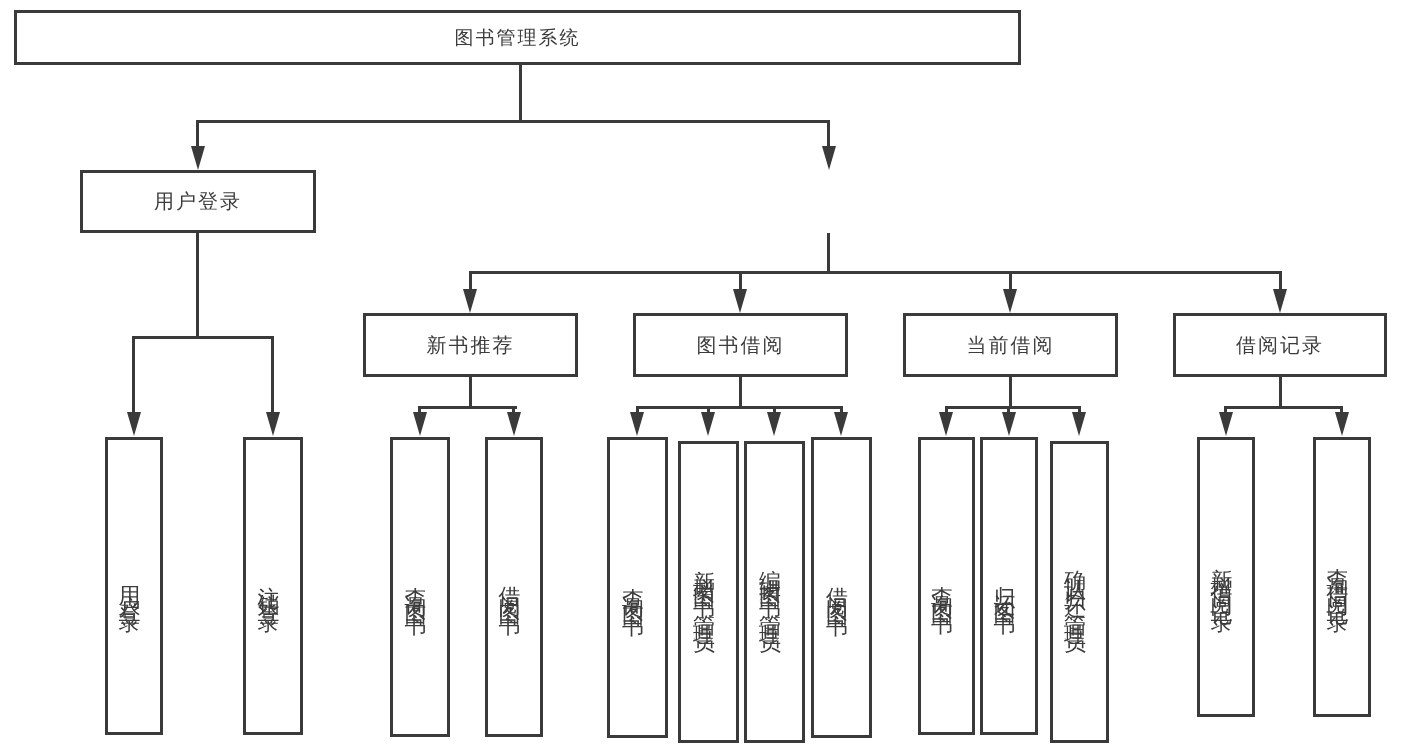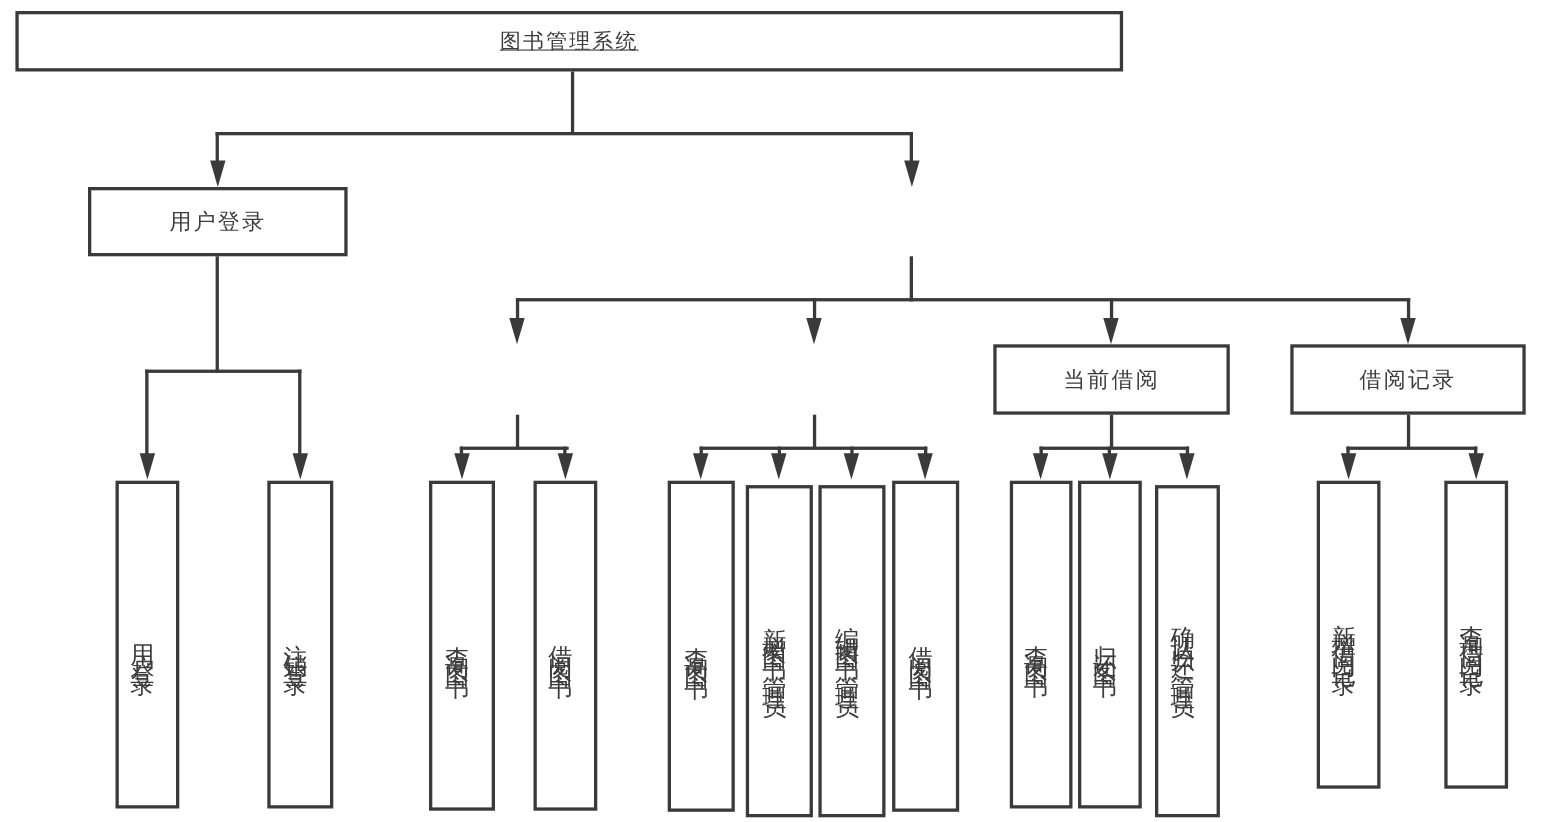--- a/index.html
+++ b/index.html
@@ -12,21 +12,21 @@
   body{font-family:"Liberation Sans","DejaVu Sans",sans-serif;color:var(--text);}
   .canvas{
     position:relative;width:1405px;height:747px;background:var(--background);
     overflow:hidden;
   }
   .box{
     position:absolute;box-sizing:border-box;border:3px solid var(--line);
     background:#fff;display:flex;align-items:center;justify-content:center;
   }
   .hlabel{font-size:20px;letter-spacing:2px;color:var(--text);white-space:nowrap;}
-  .rootlabel{font-size:19px;letter-spacing:2px;text-decoration:underline;}
+  .rootlabel{font-size:19px;letter-spacing:2px;}
   .vtext{
     writing-mode:vertical-rl;text-orientation:mixed;
     font-size:22px;letter-spacing:9px;padding-block-start:9px;
     color:var(--text);line-height:1;
   }
   .line{position:absolute;background:var(--line);}
   .arrow{
     position:absolute;width:0;height:0;
     border-left:7px solid transparent;border-right:7px solid transparent;
     border-top:24px solid var(--line);
@@ -42,20 +42,26 @@
 <div class="canvas">
 
   <div class="box" style="left:14px;top:10px;width:1007px;height:55px">
     <span class="hlabel rootlabel">图书管理系统</span>
   </div>
 
   <div class="box" style="left:80px;top:170px;width:236px;height:63px">
     <span class="hlabel">用户登录</span>
   </div>
 
+  <div class="box" style="left:363px;top:313px;width:215px;height:64px">
+    <span class="hlabel">新书推荐</span>
+  </div>
+  <div class="box" style="left:633px;top:313px;width:215px;height:64px">
+    <span class="hlabel">图书借阅</span>
+  </div>
   <div class="box" style="left:903px;top:313px;width:215px;height:64px">
     <span class="hlabel">当前借阅</span>
   </div>
   <div class="box" style="left:1173px;top:313px;width:214px;height:64px">
     <span class="hlabel">借阅记录</span>
   </div>
 
   <div class="box" style="left:105px;top:437px;width:58px;height:298px">
     <span class="vtext">用户登录</span>
   </div>

